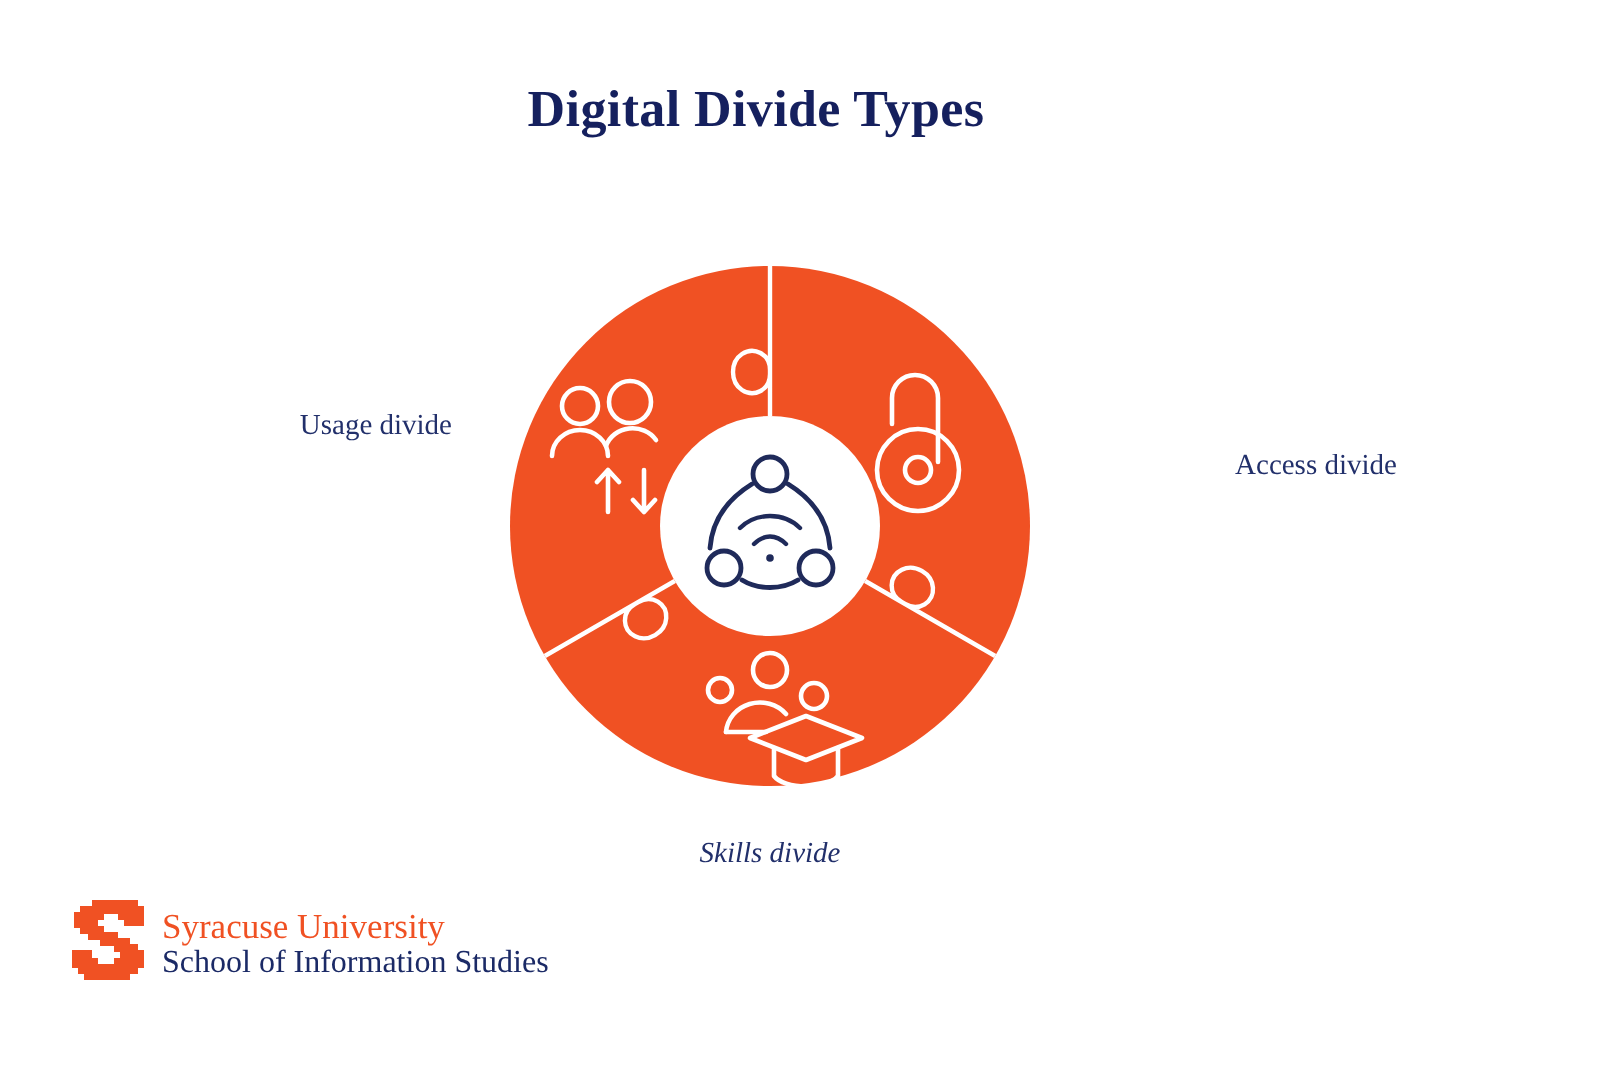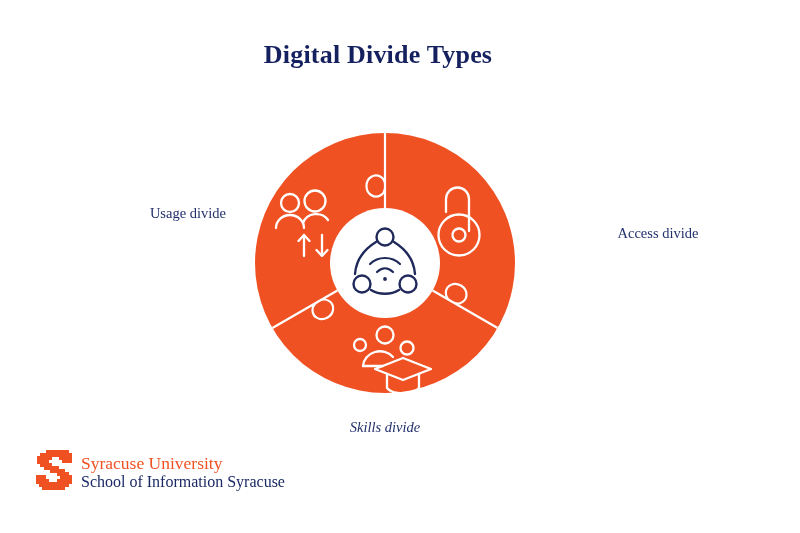--- a/index.html
+++ b/index.html
@@ -179,17 +179,17 @@
     <svg class="brand-mark" viewBox="0 0 72 80">
       <path fill="#f05123" d="M 20 0 L 66 0 L 66 6 L 72 6 L 72 26 L 52 26 L 52 20 L 46 20 L 46 14 L 32 14 L 32 20
                L 26 20 L 26 26 L 32 26 L 32 32 L 46 32 L 46 38 L 58 38 L 58 44 L 66 44 L 66 50
                L 72 50 L 72 68 L 66 68 L 66 74 L 58 74 L 58 80 L 12 80 L 12 74 L 6 74 L 6 68
                L 0 68 L 0 50 L 20 50 L 20 58 L 26 58 L 26 64 L 42 64 L 42 58 L 48 58 L 48 52
                L 42 52 L 42 46 L 28 46 L 28 40 L 16 40 L 16 34 L 8 34 L 8 28 L 2 28 L 2 12
                L 8 12 L 8 6 L 20 6 Z"></path>
     </svg>
     <div class="brand-text">
       <div class="brand-line1">Syracuse University</div>
-      <div class="brand-line2">School of Information Syracuse</div>
+      <div class="brand-line2">School of Information Studies</div>
     </div>
   </div>
 
 </div>
 
 </body></html>

